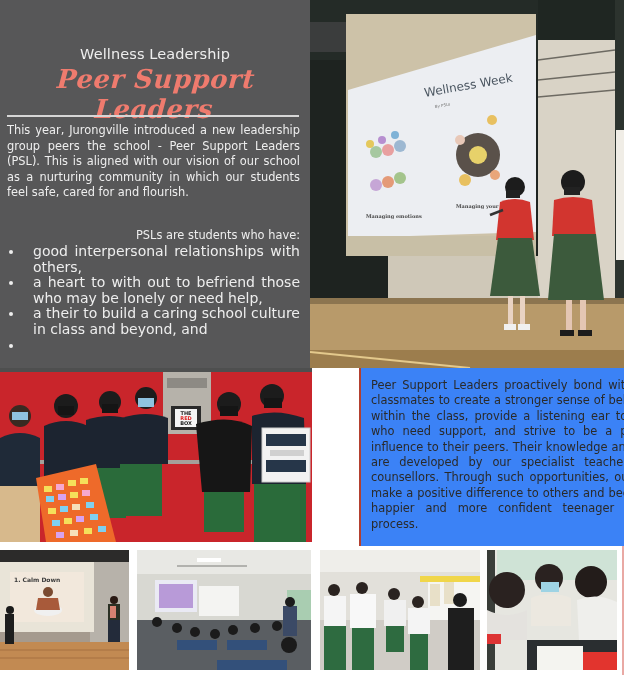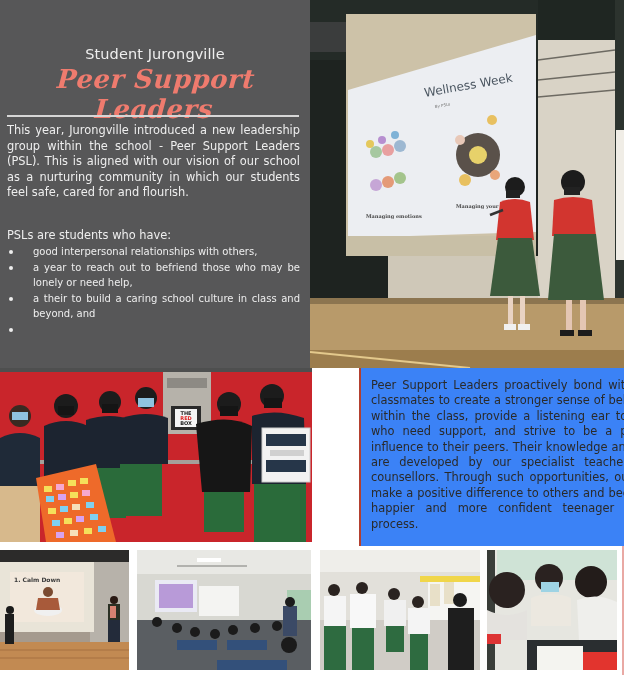--- a/index.html
+++ b/index.html
@@ -19,25 +19,25 @@
       font-family: "DejaVu Serif", serif; font-style: italic; font-weight: bold;
       font-size: 26px; color: #ef7b6e; letter-spacing: 0.5px; transform: skewX(-4deg);
     }
     .rule { position: absolute; top: 115px; left: 7px; width: 292px; height: 2px; background: #d6d6d6; }
     .para1 {
       position: absolute; top: 123px; left: 7px; width: 293px;
       font-size: 11.4px; line-height: 15.6px; text-align: justify; color: #eeeeee;
     }
     .lead {
       position: absolute; top: 228px; left: 7px; width: 293px;
-      font-size: 11.4px; line-height: 15.6px; color: #eeeeee;
+      font-size: 11.4px; line-height: 15.6px; color: #eeeeee; text-align: right;
     }
     .bullets { position: absolute; top: 244px; left: 7px; width: 293px; list-style: none; }
     .bullets li {
-      position: relative; padding-left: 26px; font-size: 10px; line-height: 15.6px;
+      position: relative; padding-left: 26px; font-size: 14px; line-height: 15.6px;
       text-align: justify; color: #eeeeee;
     }
     .bullets li .dot {
       position: absolute; left: 2px; top: 6px; width: 4px; height: 4px; border-radius: 50%; background: #eeeeee;
     }
 
     .photo { position: absolute; overflow: hidden; }
     .photo svg { display: block; width: 100%; height: 100%; }
 
     .photo-stage { left: 310px; top: 0; width: 314px; height: 368px; }
@@ -58,28 +58,28 @@
     }
     .photo-calm { left: 0; top: 550px; width: 129px; height: 120px; }
     .photo-class { left: 137px; top: 550px; width: 174px; height: 120px; }
     .photo-ward { left: 320px; top: 550px; width: 160px; height: 120px; }
     .photo-writing { left: 487px; top: 550px; width: 130px; height: 120px; }
   </style>
 </head>
 <body>
 
 <section class="panel-intro">
-  <div class="kicker">Student Jurongville</div>
+  <div class="kicker">Wellness Leadership</div>
   <div class="title">Peer Support Leaders</div>
   <div class="rule"></div>
-  <p class="para1">This year, Jurongville introduced a new leadership group within the school - Peer Support Leaders (PSL). This is aligned with our vision of our school as a nurturing community in which our students feel safe, cared for and flourish.</p>
+  <p class="para1">This year, Jurongville introduced a new leadership group peers the school - Peer Support Leaders (PSL). This is aligned with our vision of our school as a nurturing community in which our students feel safe, cared for and flourish.</p>
   <p class="lead">PSLs are students who have:</p>
   <ul class="bullets">
     <li><span class="dot"></span><span>good interpersonal relationships with others,</span></li>
-    <li><span class="dot"></span><span>a year to reach out to befriend those who may be lonely or need help,</span></li>
+    <li><span class="dot"></span><span>a heart to with out to befriend those who may be lonely or need help,</span></li>
     <li><span class="dot"></span><span>a their to build a caring school culture in class and beyond, and</span></li>
     <li><span class="dot"></span></li>
   </ul>
 </section>
 
 <figure class="photo photo-stage">
   <svg viewBox="0 0 314 368" preserveAspectRatio="none">
     <rect x="0" y="0" width="314" height="368" fill="#1e2320"></rect>
     <rect x="0" y="0" width="314" height="60" fill="#242b27"></rect>
     <rect x="228" y="0" width="86" height="300" fill="#d9d3c6"></rect>

